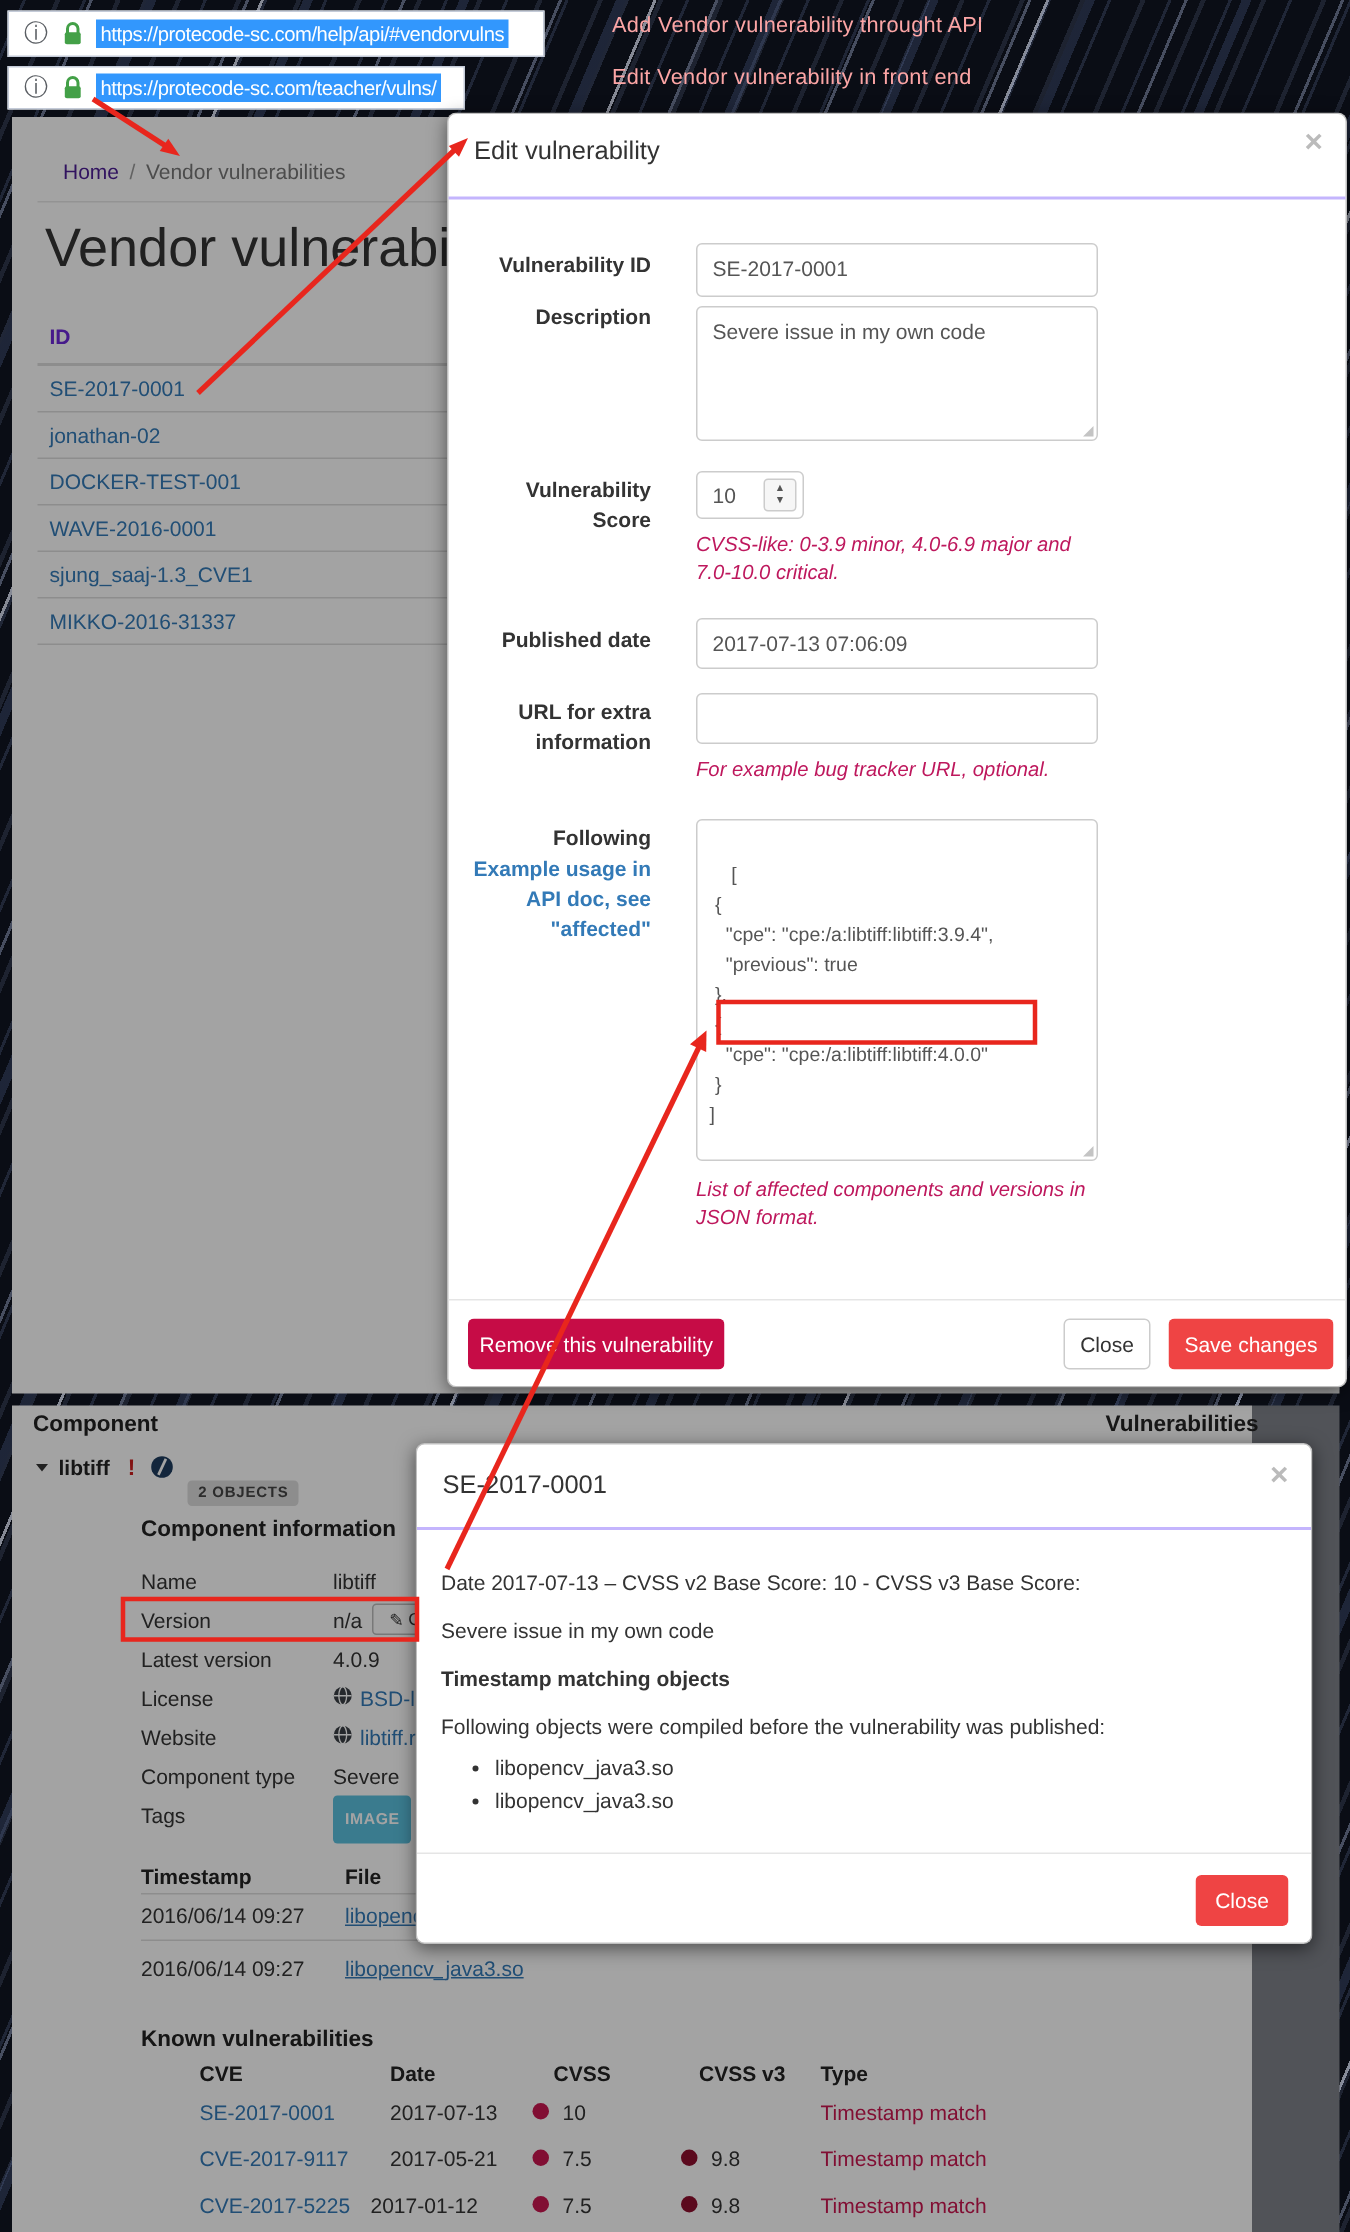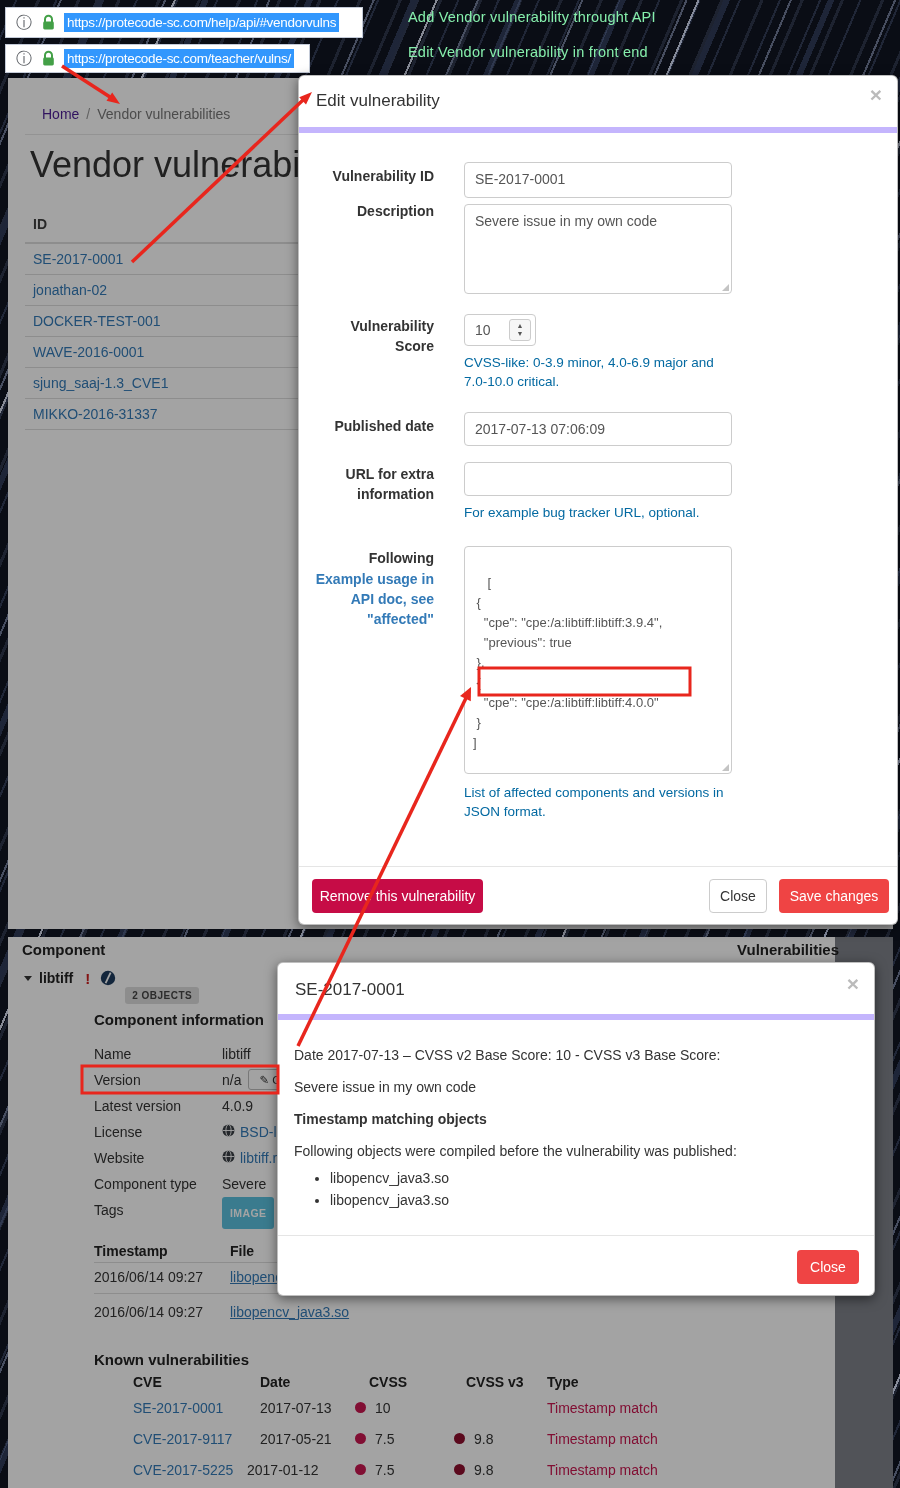--- a/index.html
+++ b/index.html
@@ -14,38 +14,38 @@
     repeating-linear-gradient(113deg, rgba(255,255,255,0) 0 160px, rgba(235,240,255,0.55) 160px 162px, rgba(255,255,255,0) 162px 241px);
 }
 
 
 .urlbar { position:absolute; background:#fff; border:1px solid #c4cbd8; display:flex; align-items:center; z-index:3; }
 #urlbar1 { left:5px; top:7px; width:358px; height:31px; }
 #urlbar2 { left:5px; top:44px; width:305px; height:29px; }
 .info-glyph { color:#5a5e63; font-size:16px; margin-left:10px; line-height:1; }
 .lock-wrap { margin-left:9px; display:flex; align-items:center; }
 .url-text { margin-left:8px; background:#3297fd; color:#fff; font-size:13.5px; letter-spacing:-0.3px; padding:2px 3px; white-space:nowrap; }
-.note { position:absolute; color:#86efac; font-size:14.5px; letter-spacing:0.2px; z-index:3; }
+.note { position:absolute; color:#fca5a5; font-size:14.5px; letter-spacing:0.2px; z-index:3; }
 #note1 { left:408px; top:9px; }
 #note2 { left:408px; top:44px; }
 
 
 .page { position:absolute; background:#fff; filter:brightness(0.64); z-index:1; }
 #page-top { left:8px; top:78px; width:885px; height:851px; }
 #page-bottom { left:8px; top:937px; width:885px; height:551px;
   background:linear-gradient(to right,#fff 0,#fff 827px,#7e828a 827px); }
 
 
 #breadcrumb { position:absolute; left:34px; top:28px; font-size:14px; }
 #breadcrumb a { color:#4c1d95; text-decoration:none; }
 .bc-sep { color:#999; margin:0 7px; }
 .bc-cur { color:#777; }
 #top-hr { position:absolute; left:17px; top:56px; width:852px; height:1px; background:#e5e5e5; }
 #page-title { position:absolute; left:22px; top:66px; font-size:36px; font-weight:400; color:#333; white-space:nowrap; }
-#id-head { position:absolute; left:25px; top:138px; font-size:14px; font-weight:bold; color:#404040; }
+#id-head { position:absolute; left:25px; top:138px; font-size:14px; font-weight:bold; color:#6d28d9; }
 #id-head-line { position:absolute; left:17px; top:164px; width:852px; height:2px; background:#ddd; }
 .id-row { position:absolute; left:17px; width:852px; height:31px; border-bottom:1px solid #ddd; }
 .id-row a { position:absolute; left:8px; line-height:30px; font-size:14px; color:#337ab7; text-decoration:none; }
 
 
 .sect-head { position:absolute; top:4px; font-size:15px; font-weight:600; color:#222; }
 #cmp-head-left { left:14px; }
 #cmp-head-right { right:54px; }
 #libtiff-row { position:absolute; left:16px; top:30px; height:22px; display:flex; align-items:center; }
 .caret-down { width:0; height:0; border-left:4.5px solid transparent; border-right:4.5px solid transparent; border-top:5.5px solid #333; margin-right:7px; }
@@ -71,26 +71,26 @@
 .kv-cell { position:absolute; line-height:18px; }
 .dot { position:absolute; top:3px; width:11px; height:11px; border-radius:50%; }
 .dot-v2 { background:#c9164f; }
 .dot-v3 { background:#8e0e2e; }
 .kv-type { color:#c9164f; }
 
 
 .modal { position:absolute; background:#fff; border:1px solid rgba(0,0,0,0.25); border-radius:6px; box-shadow:0 3px 12px rgba(0,0,0,0.5); z-index:10; }
 #modal-edit { left:298px; top:75px; width:600px; height:850px; }
 #modal-detail { left:277px; top:962px; width:598px; height:334px; }
-.m-head { position:absolute; left:0; right:0; top:0; height:57px; border-bottom:6px solid #c4b5fd; }
+.m-head { position:absolute; left:0; right:0; top:0; height:57px; border-bottom:2px solid #c4b5fd; }
 .m-title { position:absolute; left:17px; top:15px; font-size:17px; color:#333; }
 .m-x { position:absolute; right:15px; top:8px; font-size:21px; font-weight:bold; color:#bbb; background:none; border:none; line-height:1; cursor:default; }
 .f-label { position:absolute; left:12px; width:123px; text-align:right; font-weight:bold; font-size:14px; color:#333; line-height:20px; }
 .f-input { position:absolute; left:165px; width:268px; border:1px solid #ccc; border-radius:4px; background:#fff; font-size:14px; color:#555; padding:6px 10px; line-height:20px; }
-.f-help { position:absolute; left:165px; width:272px; font-size:13.5px; color:#0369a1; line-height:19px; }
+.f-help { position:absolute; left:165px; width:272px; font-size:13.5px; color:#be185d; line-height:19px;font-style:italic; }
 .aff-link { position:absolute; left:12px; top:493px; width:123px; text-align:right; color:#337ab7; font-weight:bold; font-size:14px; line-height:20px; text-decoration:none; display:block; }
 .json-area { white-space:pre; font-size:13px; line-height:20px; padding:6px 8px; overflow:hidden; }
 .rz-handle { position:absolute; right:2px; bottom:2px; width:0; height:0; border-left:7px solid transparent; border-bottom:7px solid #c4c4c4; }
 .spinbox { position:absolute; top:4px; right:4px; bottom:4px; width:22px; border:1px solid #ccc; border-radius:3px; background:#f6f6f6; display:flex; flex-direction:column; align-items:center; justify-content:center; color:#555; }
 .spinbox span { font-size:7px; line-height:1.15; }
 .m-foot { position:absolute; left:0; right:0; height:60px; border-top:1px solid #e5e5e5; }
 #modal-edit .m-foot { top:790px; }
 #modal-detail .m-foot { top:272px; }
 .btn { position:absolute; border-radius:4px; font-size:14px; display:flex; align-items:center; justify-content:center; border:1px solid transparent; cursor:default; }
 .btn-danger { background:#c60c46; color:#fff; }

